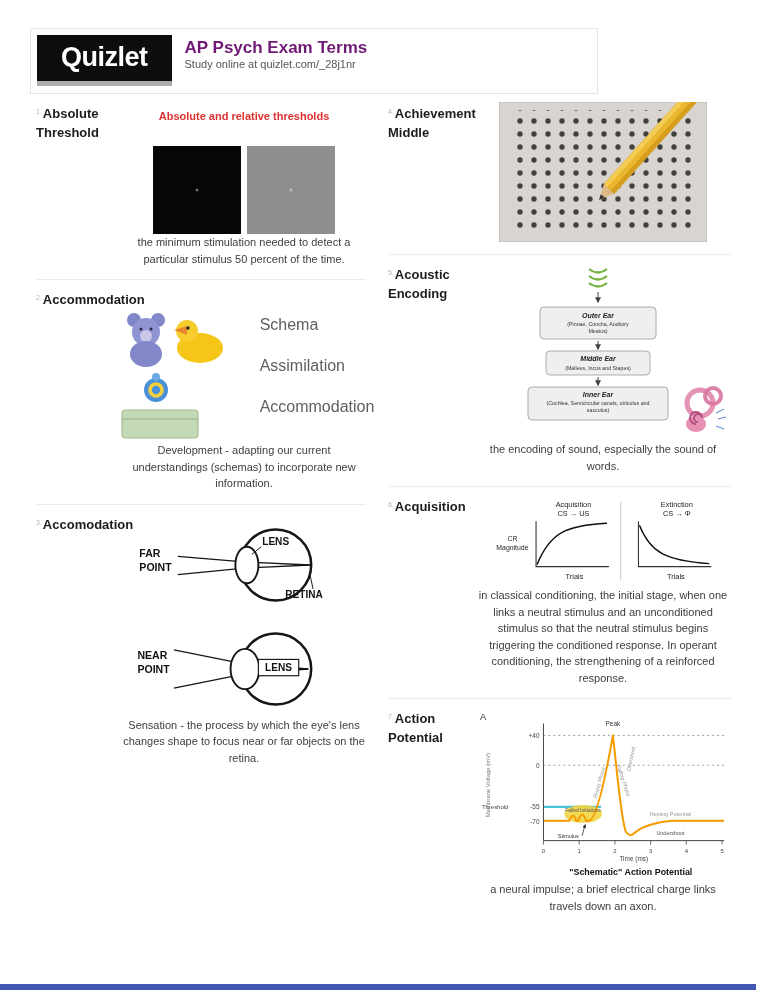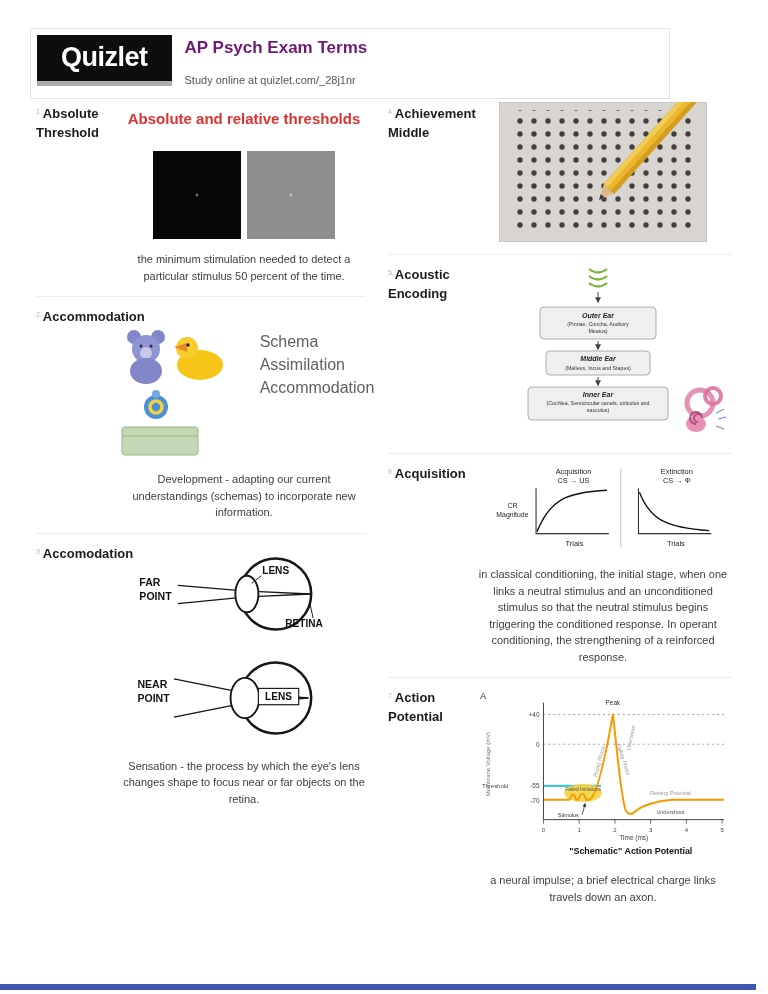--- a/index.html
+++ b/index.html
@@ -1,51 +1,51 @@
 <!DOCTYPE html>
 <html><head>
 <meta charset="utf-8">
 <style>
   *{box-sizing:border-box;margin:0;padding:0}
   html,body{width:768px;height:994px}
   body{background:#fff;font-family:"Liberation Sans",sans-serif;position:relative;overflow:hidden}
 
   
-  .header{position:absolute;left:30px;top:28px;width:640px;border:1px solid #e3e3e3;display:flex;align-items:flex-start;padding:6px 0 12px 6px;background:#fff}
+  .header{position:absolute;left:30px;top:28px;width:568px;border:1px solid #e3e3e3;display:flex;align-items:flex-start;padding:6px 0 12px 6px;background:#fff}
   .logo{background:#0d0d0d;color:#fff;font-weight:bold;font-size:27px;letter-spacing:-.5px;padding:7px 24px 8px;box-shadow:0 5px 0 #adadad}
   .header-text{padding:3px 0 0 13px}
   .title{font-size:17px;font-weight:bold;color:#701a75}
-  .subtitle{font-size:11px;color:#555;margin-top:16px}
+  .subtitle{font-size:11px;color:#555;margin-top:0}
 
   
   .col{position:absolute;top:94px}
   .col-left{left:36px;width:330px}
   .col-right{left:388px;width:344px}
   .entry{display:flex;padding-top:8px}
   .entry + .entry{border-top:1px solid #ececec;margin-top:12px}
   .entry-label{width:86px;flex-shrink:0;padding-right:6px;padding-top:2px}
   .num{font-size:7px;color:#b5b5b5;vertical-align:4px;margin-right:1px;font-weight:normal}
   .term-name{font-size:13px;font-weight:bold;color:#1c1c1c;line-height:1.35}
   .entry-body{flex:1;display:flex;flex-direction:column;align-items:center;min-width:0}
-  .definition{font-size:11px;color:#3c4043;line-height:1.5;text-align:center;margin-top:12px;width:100%}
+  .definition{font-size:11px;color:#3c4043;line-height:1.5;text-align:center;margin-top:0;width:100%}
 
   
   .img-threshold{display:flex;flex-direction:column;align-items:center;width:100%}
-  .img-threshold-title{color:#e03131;font-weight:bold;font-size:15px;margin:8px 0 24px}
+  .img-threshold-title{color:#e03131;font-weight:bold;font-size:11px;margin:8px 0 24px}
   .squares{display:flex;gap:6px}
   .sq{width:88px;height:88px;position:relative}
   .sq-black{background:#060606}
   .sq-gray{background:#8e8e8e}
   .dot{position:absolute;left:50%;top:50%;width:3px;height:3px;border-radius:50%;transform:translate(-50%,-50%)}
   .dot-light{background:#6e6e6e}
   .dot-dark{background:#bcbcbc}
 
   
   .img-toys{display:flex;align-items:flex-start;margin-top:2px}
-  .schema-words{display:flex;flex-direction:column;gap:5px;margin:26px 0 0 28px;font-size:16px;color:#5f5f5f}
+  .schema-words{display:flex;flex-direction:column;gap:23px;margin:26px 0 0 28px;font-size:16px;color:#5f5f5f}
 
   
   .img-eyes{display:flex;flex-direction:column;gap:8px;margin-top:4px}
 
   svg text{font-family:"Liberation Sans",sans-serif}
   .footer-bar{position:absolute;left:0;bottom:4px;width:756px;height:6px;background:#4257b2}
 </style>
 </head>
 <body>
 
@@ -225,20 +225,21 @@
         <g transform="translate(196,122)">
           <circle cx="26" cy="18" r="13" fill="none" stroke="#e287ad" stroke-width="5" opacity="0.9"></circle>
           <circle cx="39" cy="11" r="8" fill="none" stroke="#d873a0" stroke-width="4" opacity="0.9"></circle>
           <ellipse cx="22" cy="39" rx="10" ry="8" fill="#e88fb4"></ellipse>
           <path d="M22,39 a6,6 0 1 1 6,-6 a4,4 0 1 0 -4,4" fill="none" stroke="#b14d7e" stroke-width="1.8"></path>
           <line x1="42" y1="28" x2="50" y2="24" stroke="#5b7fd4" stroke-width="1"></line>
           <line x1="44" y1="34" x2="52" y2="32" stroke="#5b7fd4" stroke-width="1"></line>
           <line x1="42" y1="41" x2="50" y2="44" stroke="#5b7fd4" stroke-width="1"></line>
         </g>
       </svg>
+      <div class="definition">the encoding of sound, especially the sound of words.</div>
     </div>
   </div>
 
   <div class="entry">
     <div class="entry-label">
       <span class="num">6.</span><span class="term-name">Acquisition</span>
     </div>
     <div class="entry-body">
       <svg width="256" height="92" viewBox="0 0 260 92">
         <text x="100" y="11" font-size="7.5" text-anchor="middle" fill="#222">Acquisition</text>

